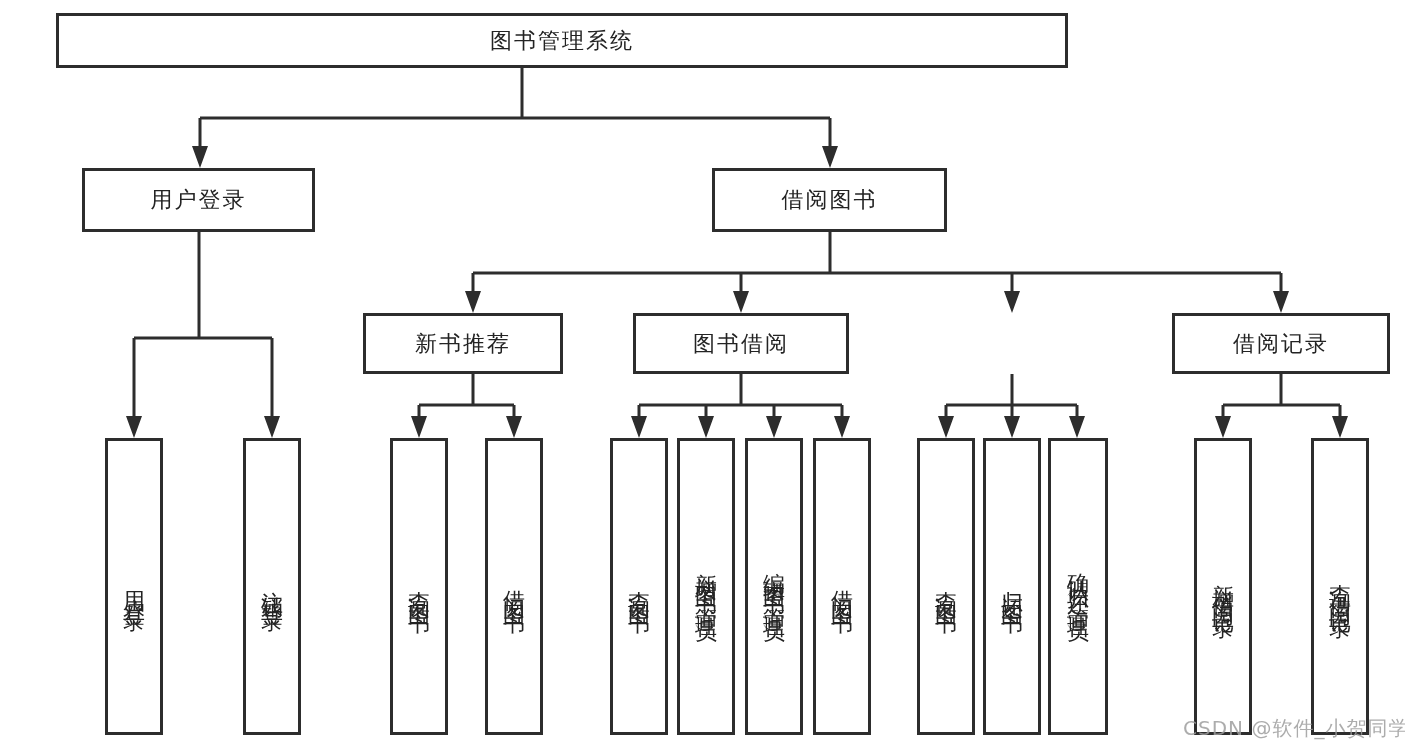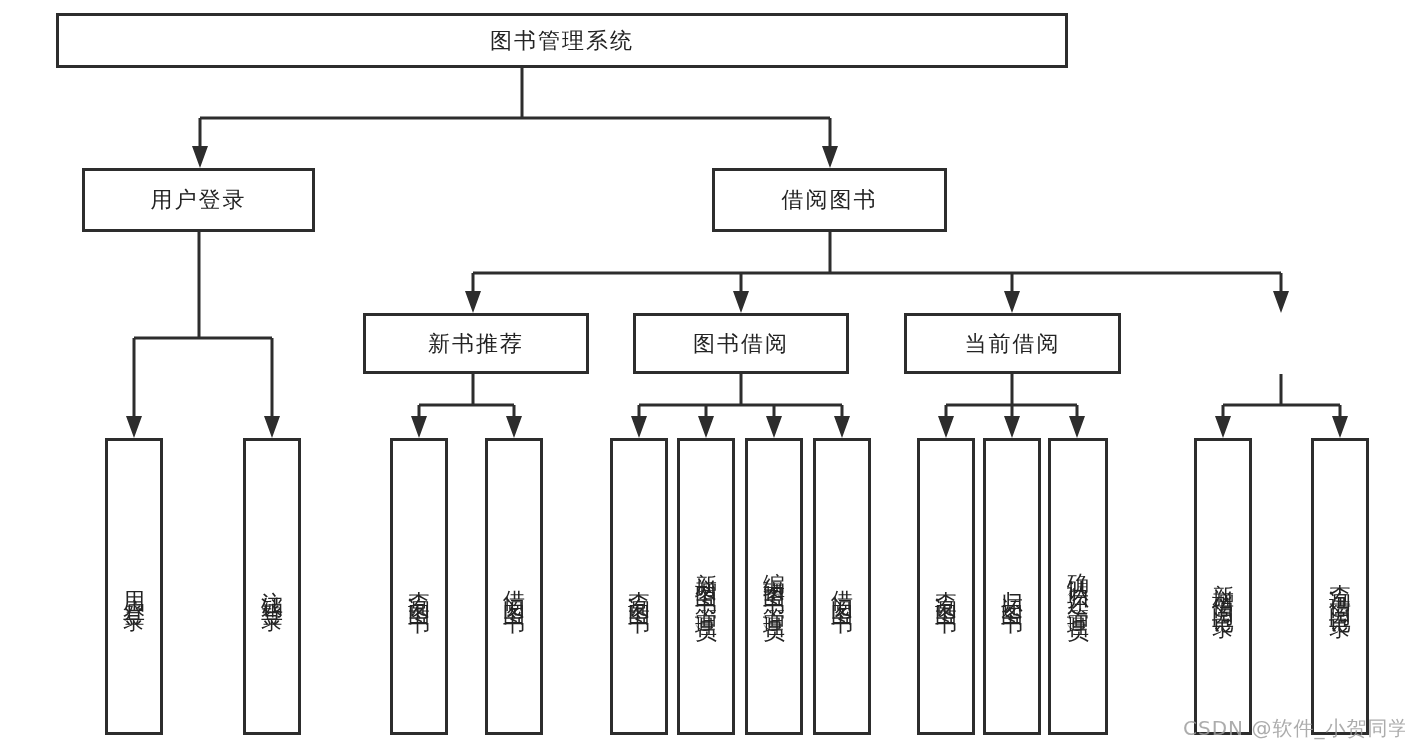--- a/index.html
+++ b/index.html
@@ -53,28 +53,28 @@
     <span class="lbl">图书管理系统</span>
   </div>
 
   <div class="node" style="left:82px;top:168px;width:233px;height:64px;">
     <span class="lbl">用户登录</span>
   </div>
   <div class="node" style="left:712px;top:168px;width:235px;height:64px;">
     <span class="lbl">借阅图书</span>
   </div>
 
-  <div class="node" style="left:363px;top:313px;width:226px;height:61px;">
+  <div class="node" style="left:363px;top:313px;width:200px;height:61px;">
     <span class="lbl">新书推荐</span>
   </div>
   <div class="node" style="left:633px;top:313px;width:216px;height:61px;text-align:right;">
     <span class="lbl">图书借阅</span>
   </div>
-  <div class="node" style="left:904px;top:313px;width:217px;height:61px;">
-    <span class="lbl">当前借阅</span>
+  <div class="node" style="left:1172px;top:313px;width:218px;height:61px;">
+    <span class="lbl">借阅记录</span>
   </div>
 
   <div class="node v" style="left:105px;top:438px;width:58px;height:297px;">
     <span class="lbl">用户登录</span>
   </div>
   <div class="node v" style="left:243px;top:438px;width:58px;height:297px;">
     <span class="lbl">注销登录</span>
   </div>
 
   <div class="node v" style="left:390px;top:438px;width:58px;height:297px;">

